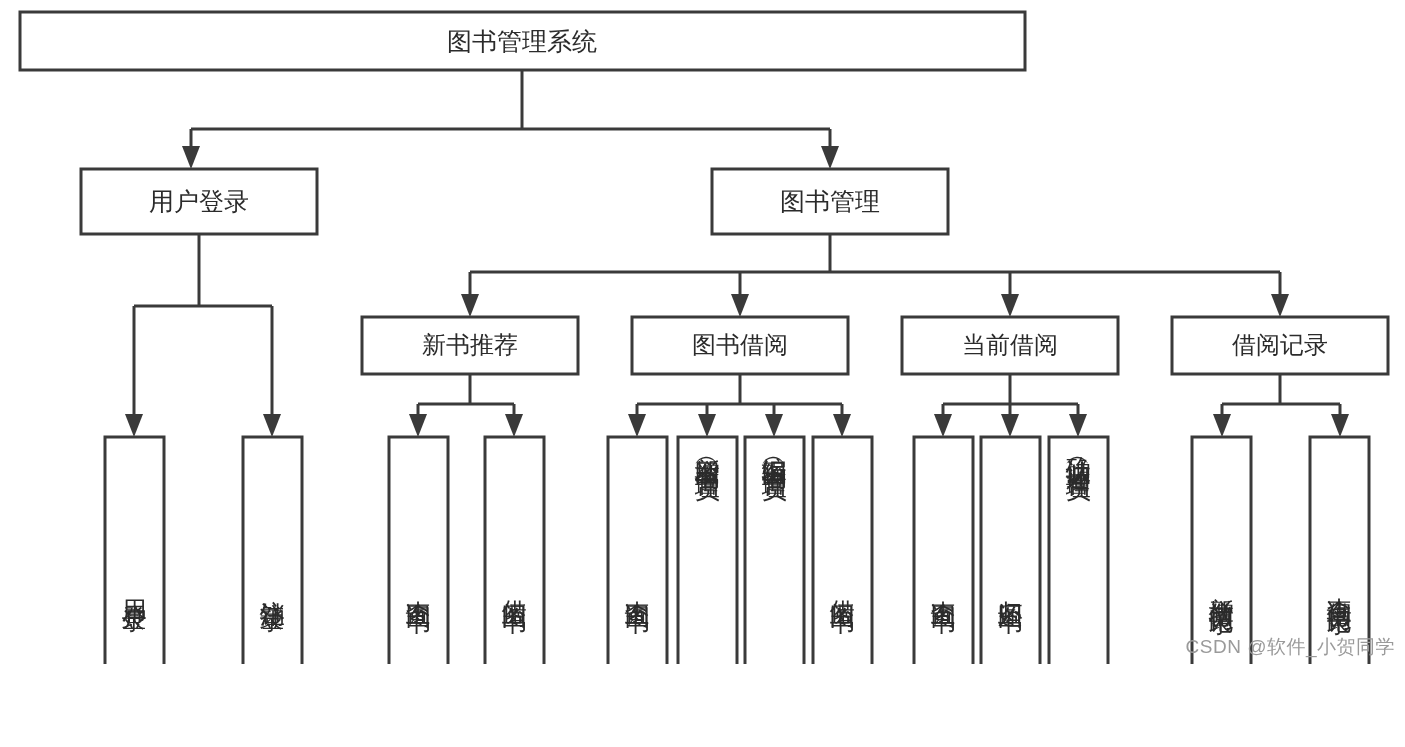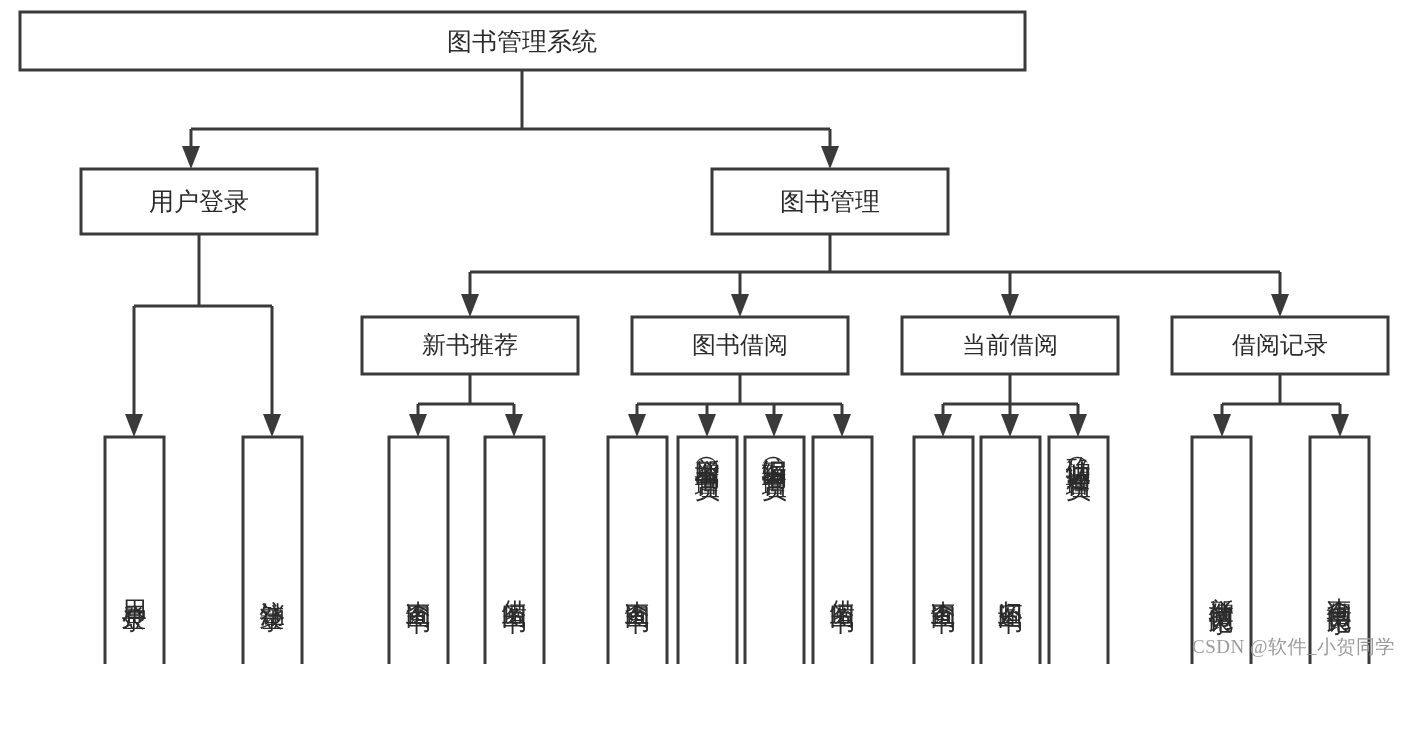--- a/index.html
+++ b/index.html
@@ -65,21 +65,21 @@
     line-height: 1.06;
     letter-spacing: 3px;
     color: #2b2b2b;
     white-space: nowrap;
     text-align: center;
   }
   .watermark {
     position: absolute;
     right: 10px;
     bottom: 4px;
-    font-family: Liberation Serif, serif;
+    font-family: Liberation Sans, sans-serif;
     font-size: 19px;
     color: #9a9a9a;
     letter-spacing: 0.5px;
     white-space: nowrap;
     text-align: right;
   }
 </style>
 </head>
 <body>
 

